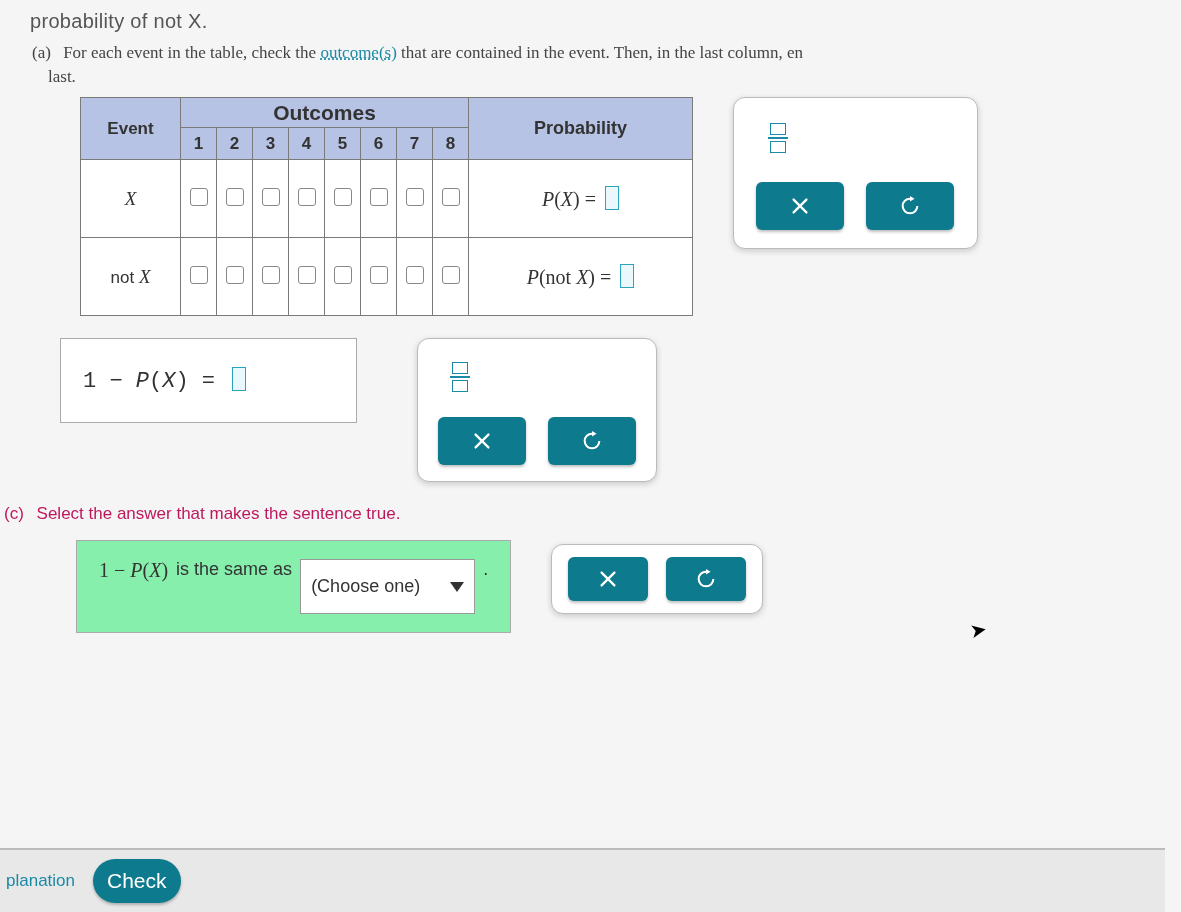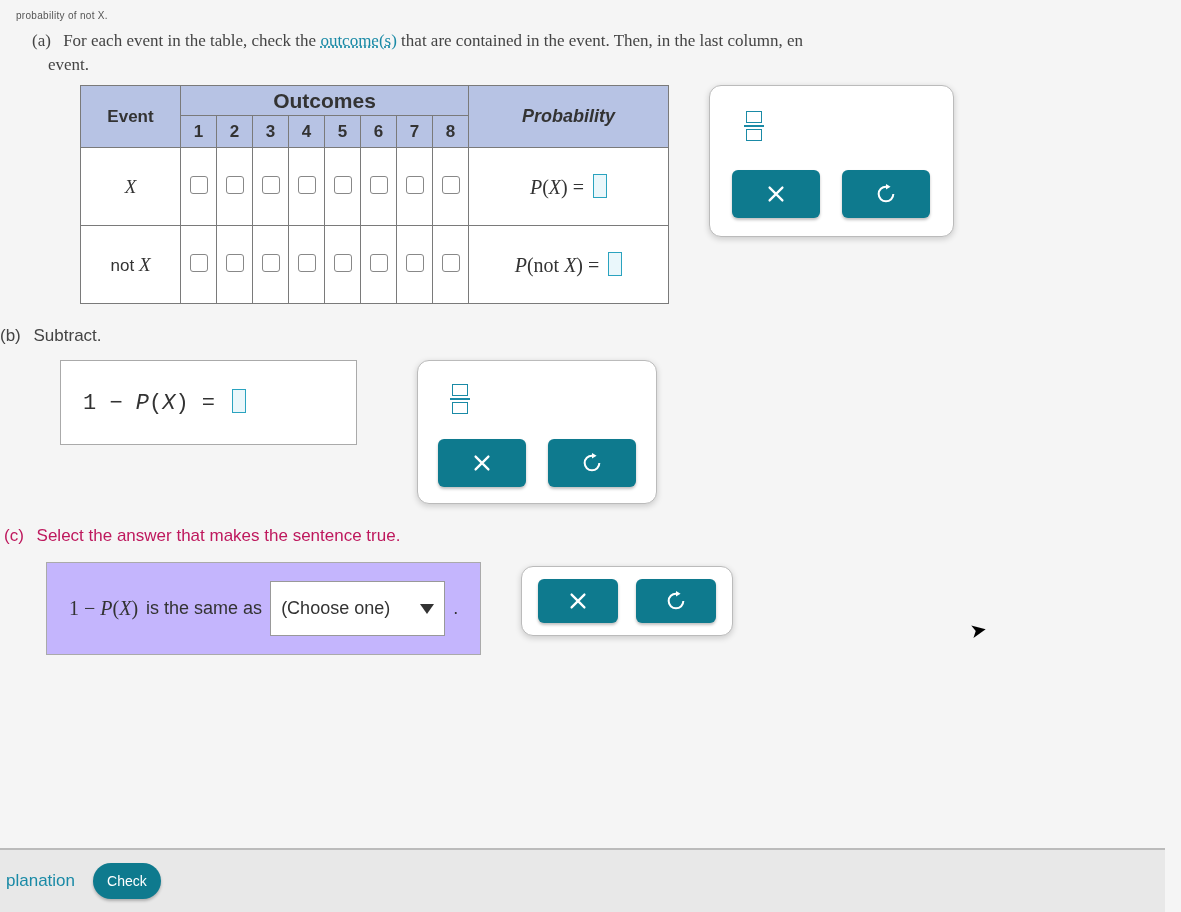--- a/index.html
+++ b/index.html
@@ -10,23 +10,23 @@
       padding: 0;
       position: relative;
       width: 1181px;
       height: 912px;
       overflow: hidden;
     }
     .content {
       padding: 10px 20px 0 0;
     }
     .partial-line {
-      font-size: 10px;
+      font-size: 20px;
       color: #555;
-      margin-left: 16px;
+      margin-left: 30px;
       margin-bottom: 10px;
       letter-spacing: 0.3px;
     }
     .part-label {
       font-size: 17px;
       color: #444;
       margin: 6px 0 8px 0;
     }
     .part-a-wrap { margin-left: 4px; }
     .part-a-text {
@@ -69,23 +69,22 @@
       height: 30px;
     }
     .th-num {
       width: 36px;
       height: 32px;
       font-size: 17px;
       font-weight: normal;
       background: #b7c3e4;
     }
     .th-prob {
-      width: 200px;
+      width: 224px;
       font-size: 18px;
-      font-style: italic;
     }
     .row-label {
       width: 100px;
       height: 78px;
       font-size: 19px;
       font-style: italic;
       font-family: Georgia, 'Times New Roman', serif;
     }
     .row-label .not { font-style: normal; font-family: Verdana, sans-serif; font-size:17px;}
     .cb-cell { width: 36px; }
@@ -168,26 +167,26 @@
       border: 1px solid #bbb;
       border-radius: 12px;
       box-shadow: 0 2px 6px rgba(0,0,0,0.18);
       background: #fff;
       padding: 16px 20px;
       width: 240px;
     }
     .toolbox-small .btn-row { margin-top: 18px; }
     .part-c-text { margin-left: 4px; font-size:17px; color:#be185d;}
     .sentence-box {
-      margin: 16px 0 0 46px;
+      margin: 16px 0 0 76px;
       border: 1px solid #aaa;
-      background: #c4b5fd;
+      background: #86efac;
       padding: 18px 22px;
       display: inline-flex;
-      align-items: center;
+      align-items: flex-start;
       gap: 8px;
       font-size: 18px;
     }
     .sentence-box .math { font-family: Georgia, serif; font-size: 20px; }
     .dropdown {
       border: 1px solid #999;
       padding: 16px 10px;
       display: inline-flex;
       align-items: center;
       gap: 30px;
@@ -211,21 +210,21 @@
       align-items: center;
       padding-left: 6px;
       gap: 18px;
     }
     .footer-link { color:#1a8aa6; font-size:17px; }
     .check-btn {
       background: #0e7a8e;
       color: #fff;
       border-radius: 22px;
       padding: 10px 14px;
-      font-size: 14px;
+      font-size: 21px;
       cursor: pointer;
       box-shadow: 0 2px 3px rgba(0,0,0,0.25);
     }
     .cursor-arrow {
       position:absolute;
       left: 970px; top: 618px;
       font-size: 20px;
       color:#000;
       transform: rotate(-10deg);
     }
@@ -243,21 +242,21 @@
 <div class="content">
   <div class="partial-line">probability of not X.</div>
 
   <div class="part-a-wrap">
     <div class="part-a-text">
       <span style="margin-right:8px;">(a)</span>
       <span class="inline">For each event in the table, check the </span>
       <a href="#" class="outcomes-link">outcome(s)</a>
       <span class="inline"> that are contained in the event. Then, in the last column, en</span>
     </div>
-    <div class="part-a-text" style="margin-left:44px;">event.</div>
+    <div class="part-a-text" style="margin-left:44px;">last.</div>
 
     <div class="table-and-toolbox">
       <table class="outcomes">
         <thead>
           <tr>
             <th class="th-event" rowspan="2">Event</th>
             <th class="th-outcomes-group" colspan="8">Outcomes</th>
             <th class="th-prob" rowspan="2">Probability</th>
           </tr>
           <tr>
@@ -324,24 +323,20 @@
                 <path d="M12 4 a8 8 0 1 0 8 8" stroke="#fff" stroke-width="2.2" fill="none"></path>
                 <path d="M12 1 L12 7 L17 4 Z" fill="#fff"></path>
               </svg>
           </div>
         </div>
       </div>
     </div>
   </div>
 
   <div class="part-b">
-    <div class="part-label">
-      <span style="margin-right:8px;">(b)</span>
-      <span>Subtract.</span>
-    </div>
     <div class="formula-row">
       <div class="formula-box">
         <span>1 − </span><span class="it">P</span>(<span class="it">X</span>)<span> = </span><span class="answer-box"></span>
       </div>
       <div class="toolbox-small">
         <div class="frac-btn">
           <span class="sq"></span>
           <span class="bar"></span>
           <span class="sq"></span>
         </div>

